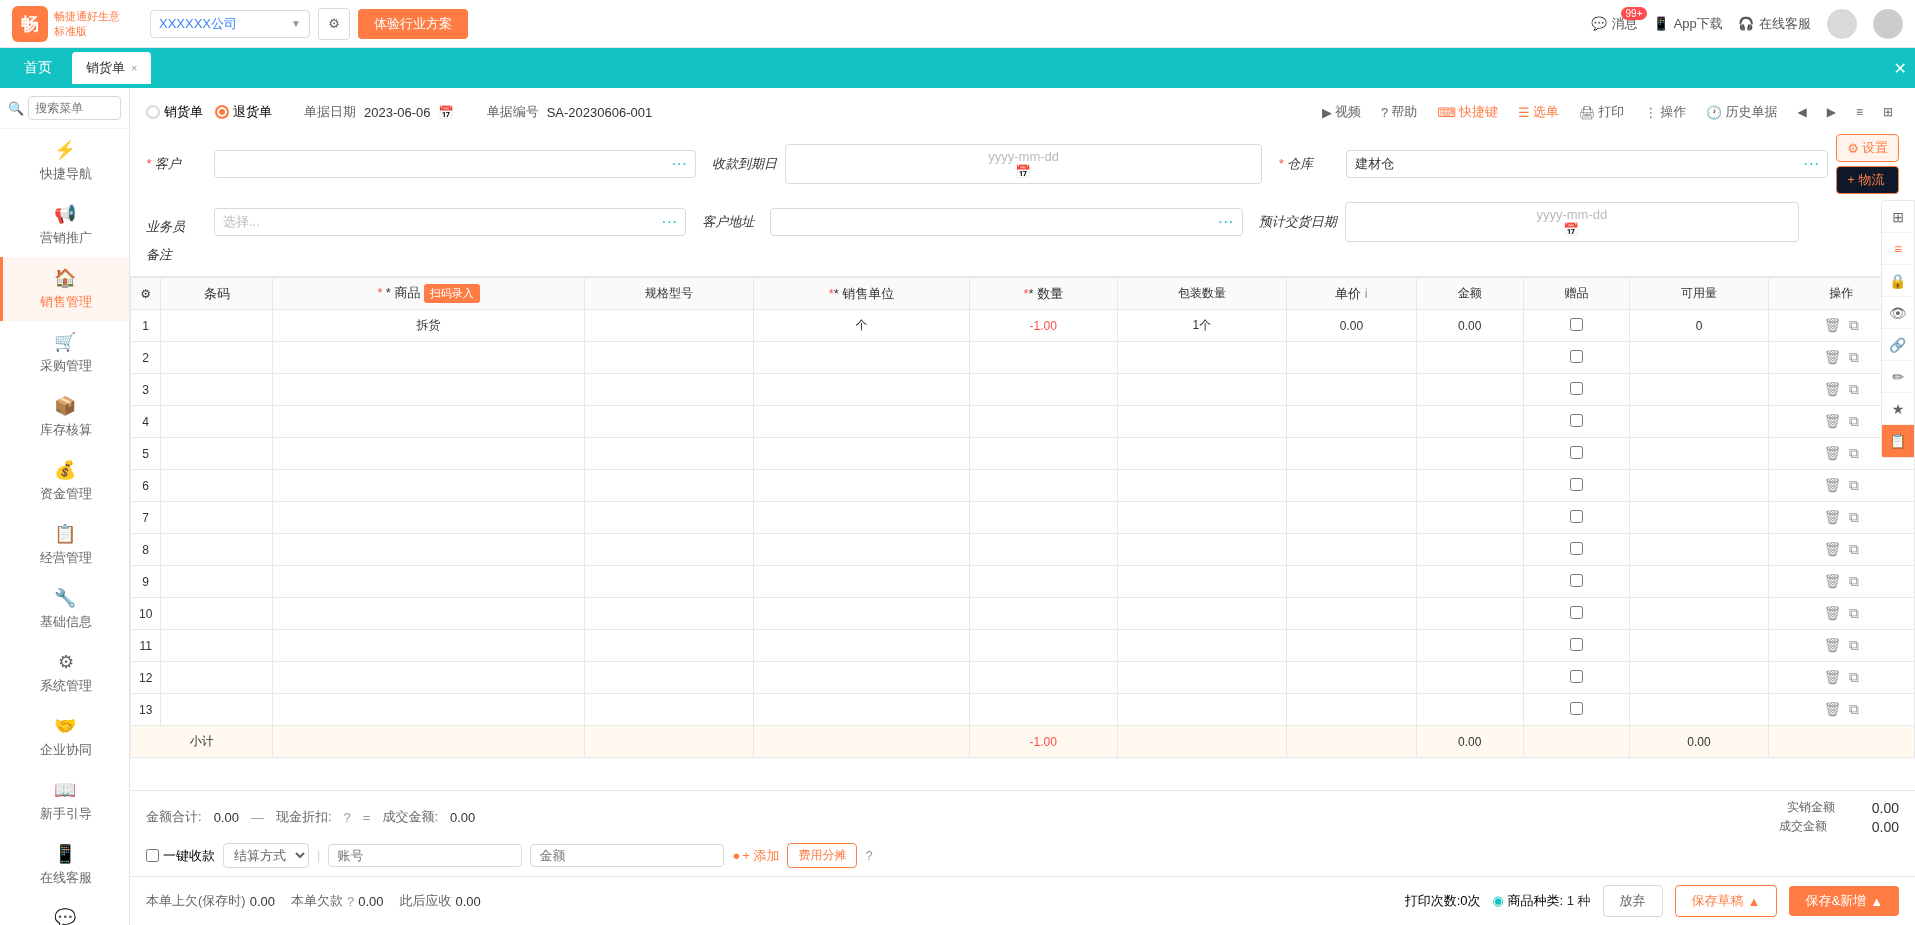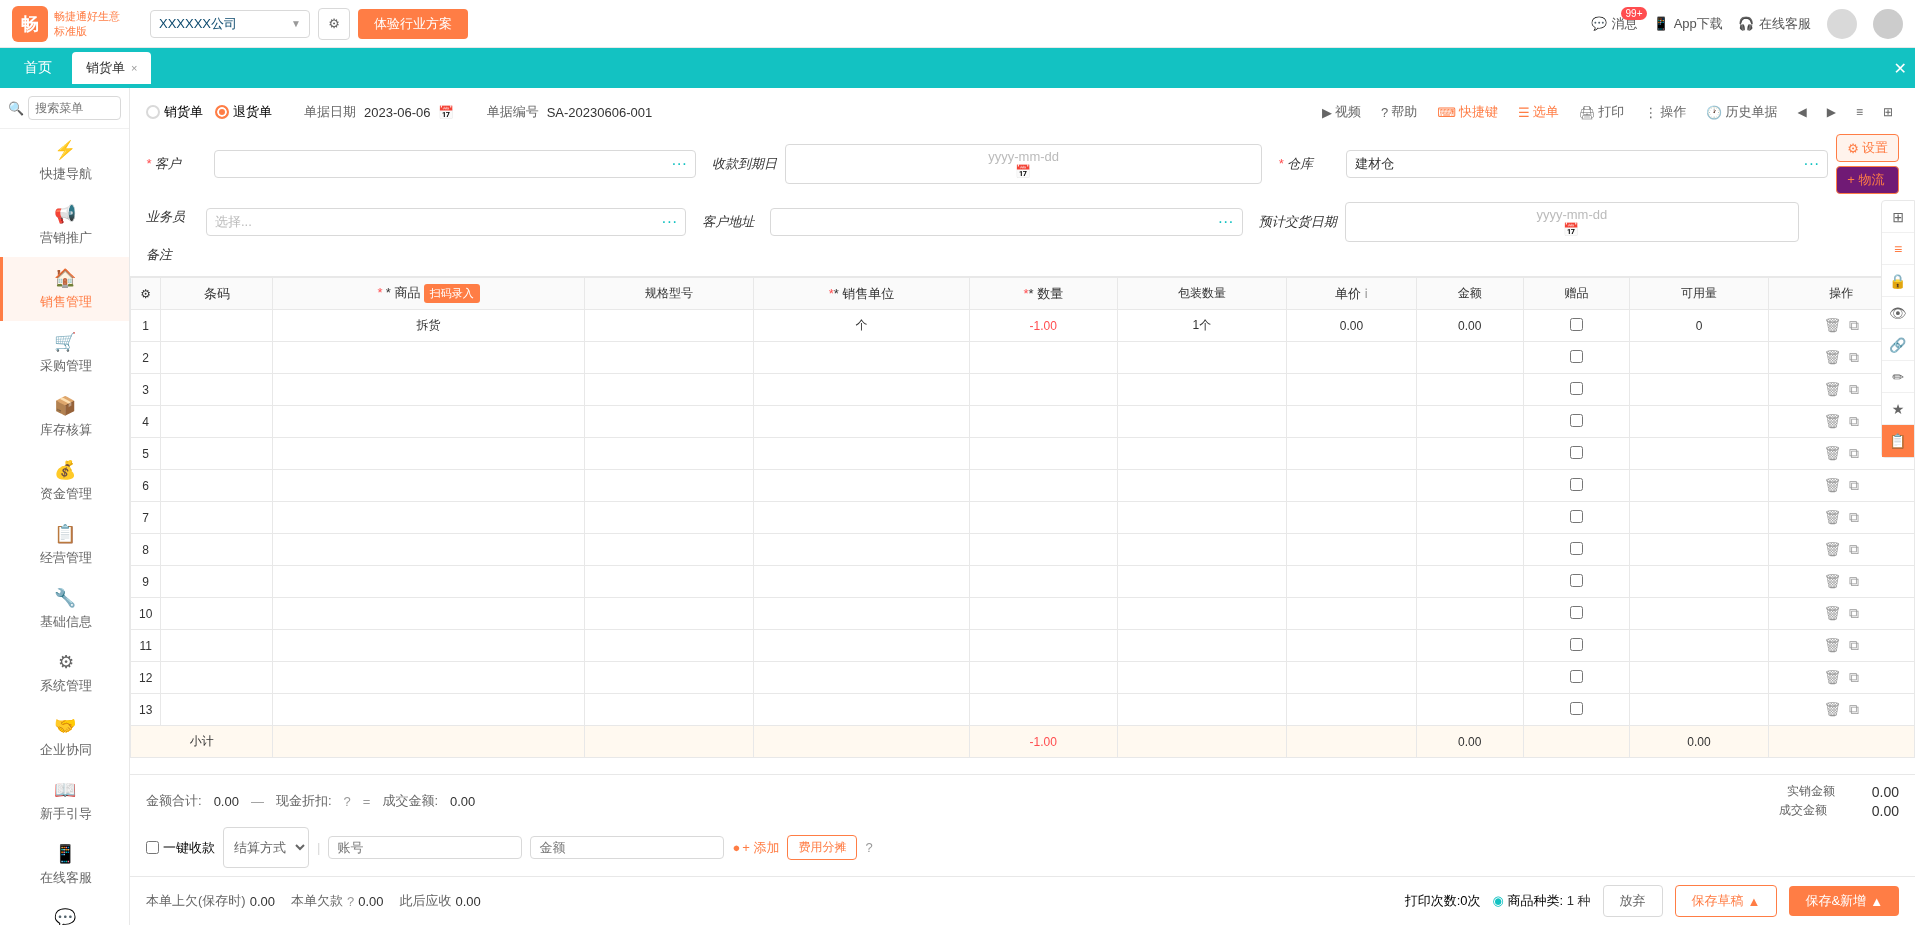--- a/index.html
+++ b/index.html
@@ -10,21 +10,21 @@
       display: flex; align-items: center; background: #fff; height: 48px;
       border-bottom: 1px solid #e8e8e8; padding: 0 12px; gap: 8px;
     }
     .logo-area { display: flex; align-items: center; gap: 6px; width: 130px; }
     .logo-icon { width: 36px; height: 36px; background: #ff7d45; border-radius: 6px; display: flex; align-items: center; justify-content: center; color: #fff; font-size: 18px; font-weight: bold; }
     .logo-text { color: #ff7d45; font-size: 11px; line-height: 1.3; }
     .company-selector {
       display: flex; align-items: center; border: 1px solid #d9d9d9; border-radius: 4px;
       padding: 4px 8px; gap: 4px; cursor: pointer; min-width: 160px; background: #fff;
     }
-    .company-name { flex: 1; color: #0c4a6e; }
+    .company-name { flex: 1; color: #3b82f6; }
     .company-arrow { color: #999; font-size: 10px; }
     .settings-icon-btn { width: 32px; height: 32px; border: 1px solid #d9d9d9; border-radius: 4px; display: flex; align-items: center; justify-content: center; cursor: pointer; color: #666; }
     .trial-btn { background: #ff7d45; color: #fff; border: none; border-radius: 4px; padding: 6px 16px; cursor: pointer; font-size: 13px; }
     .top-right { margin-left: auto; display: flex; align-items: center; gap: 16px; }
     .top-right-item { display: flex; align-items: center; gap: 4px; cursor: pointer; color: #555; font-size: 12px; position: relative; }
     .badge { background: #ff4d4f; color: #fff; border-radius: 10px; padding: 1px 5px; font-size: 10px; position: absolute; top: -8px; right: -10px; }
     .avatar { width: 30px; height: 30px; border-radius: 50%; background: #d9d9d9; }
 
     
     .tab-bar {
@@ -63,21 +63,21 @@
     .form-toolbar { margin-left: auto; display: flex; align-items: center; gap: 8px; }
     .toolbar-btn { display: flex; align-items: center; gap: 3px; color: #666; cursor: pointer; font-size: 12px; padding: 3px 6px; border-radius: 3px; }
     .toolbar-btn.orange { color: #ff7d45; }
 
     .form-row { display: flex; align-items: center; gap: 0; margin-bottom: 8px; }
     .form-field { display: flex; align-items: center; flex: 1; }
     .field-label { color: #333; min-width: 60px; white-space: nowrap; font-style: italic; }
     .field-input { flex: 1; border: 1px solid #d9d9d9; border-radius: 4px; padding: 4px 8px; color: #333; display: flex; align-items: center; justify-content: space-between; cursor: pointer; min-height: 28px; background: #fff; }
     .field-input .dots { color: #13c2c2; font-size: 16px; }
     .field-input.date-input { color: #bbb; flex-direction: column; }
-    .action-btn-orange { background: #701a75; border: 1px solid #ff7d45; color: #ff7d45; border-radius: 4px; padding: 4px 10px; cursor: pointer; font-size: 12px; display: flex; align-items: center; gap: 3px; white-space: nowrap; }
+    .action-btn-orange { background: #0f172a; border: 1px solid #ff7d45; color: #ff7d45; border-radius: 4px; padding: 4px 10px; cursor: pointer; font-size: 12px; display: flex; align-items: center; gap: 3px; white-space: nowrap; }
     .action-btn-orange.filled { background: #fff3ec; }
 
     
     .table-area { flex: 1; overflow: auto; background: #fff; margin: 0; }
     .data-table { width: 100%; border-collapse: collapse; }
     .data-table th { background: #fafafa; border: 1px solid #e8e8e8; padding: 6px 8px; text-align: center; white-space: nowrap; color: #333; font-weight: 500; font-size: 12px; }
     .data-table td { border: 1px solid #e8e8e8; padding: 4px 8px; text-align: center; color: #333; font-size: 12px; height: 32px; }
     .scan-btn { background: #ff7d45; color: #fff; border: none; border-radius: 3px; padding: 2px 6px; font-size: 11px; cursor: pointer; }
     .subtotal-row td { background: #fff9f0; font-weight: 500; margin-left: 38px; }
     .gear-col { width: 30px; }
@@ -86,21 +86,21 @@
 
     
     .bottom-area { background: #fff; border-top: 1px solid #e8e8e8; padding: 8px 16px; }
     .amount-row { display: flex; align-items: center; gap: 12px; margin-bottom: 8px; }
     .amount-label { color: #666; }
     .amount-value { color: #333; font-weight: 500; }
     .minus-icon { color: #999; }
     .equals-icon { color: #999; }
     .payment-row { display: flex; align-items: center; gap: 8px; }
     .payment-checkbox { display: flex; align-items: center; gap: 4px; }
-    .payment-select { border: 1px solid #d9d9d9; border-radius: 4px; padding: 11px 6px; color: #666; background: #fff; cursor: pointer; }
+    .payment-select { border: 1px solid #d9d9d9; border-radius: 4px; padding: 3px 6px; color: #666; background: #fff; cursor: pointer; }
     .account-input { border: 1px solid #d9d9d9; border-radius: 4px; padding: 3px 8px; color: #bbb; min-width: 80px; }
     .add-btn { color: #ff7d45; cursor: pointer; display: flex; align-items: center; gap: 2px; }
     .fiyati-btn { border: 1px solid #ff7d45; color: #ff7d45; background: #fff; border-radius: 4px; padding: 3px 10px; cursor: pointer; font-size: 12px; }
     .help-icon { color: #999; cursor: pointer; }
 
     
     .status-bar { background: #fff; border-top: 1px solid #e8e8e8; padding: 8px 16px; display: flex; align-items: center; gap: 16px; }
     .status-item { display: flex; align-items: center; gap: 4px; color: #666; }
     .status-value { color: #333; font-weight: 500; }
     .status-right { margin-left: auto; display: flex; align-items: center; gap: 12px; }
@@ -306,21 +306,21 @@
             <span>⚙</span>
             <span>设置</span>
           </button>
           <button class="action-btn-orange">
             <span>+ 物流</span>
           </button>
         </div>
       </div>
 
       <div class="form-row" style="margin-bottom:4px;">
-        <div class="form-field" style="flex:1; display:flex; align-items:flex-start; padding-right:16px;">
+        <div class="form-field" style="flex:1; display:flex; align-items:flex-end; gap:8px; padding-right:16px;">
           <span class="field-label">业务员</span>
           <div class="field-input" style="flex:1;">
             <span style="color:#bbb;">选择...</span>
             <span class="dots">···</span>
           </div>
         </div>
         <div class="form-field" style="flex:1; display:flex; align-items:center; gap:8px; padding-right:16px;">
           <span class="field-label">客户地址</span>
           <div class="field-input" style="flex:1;">
             <span></span>

